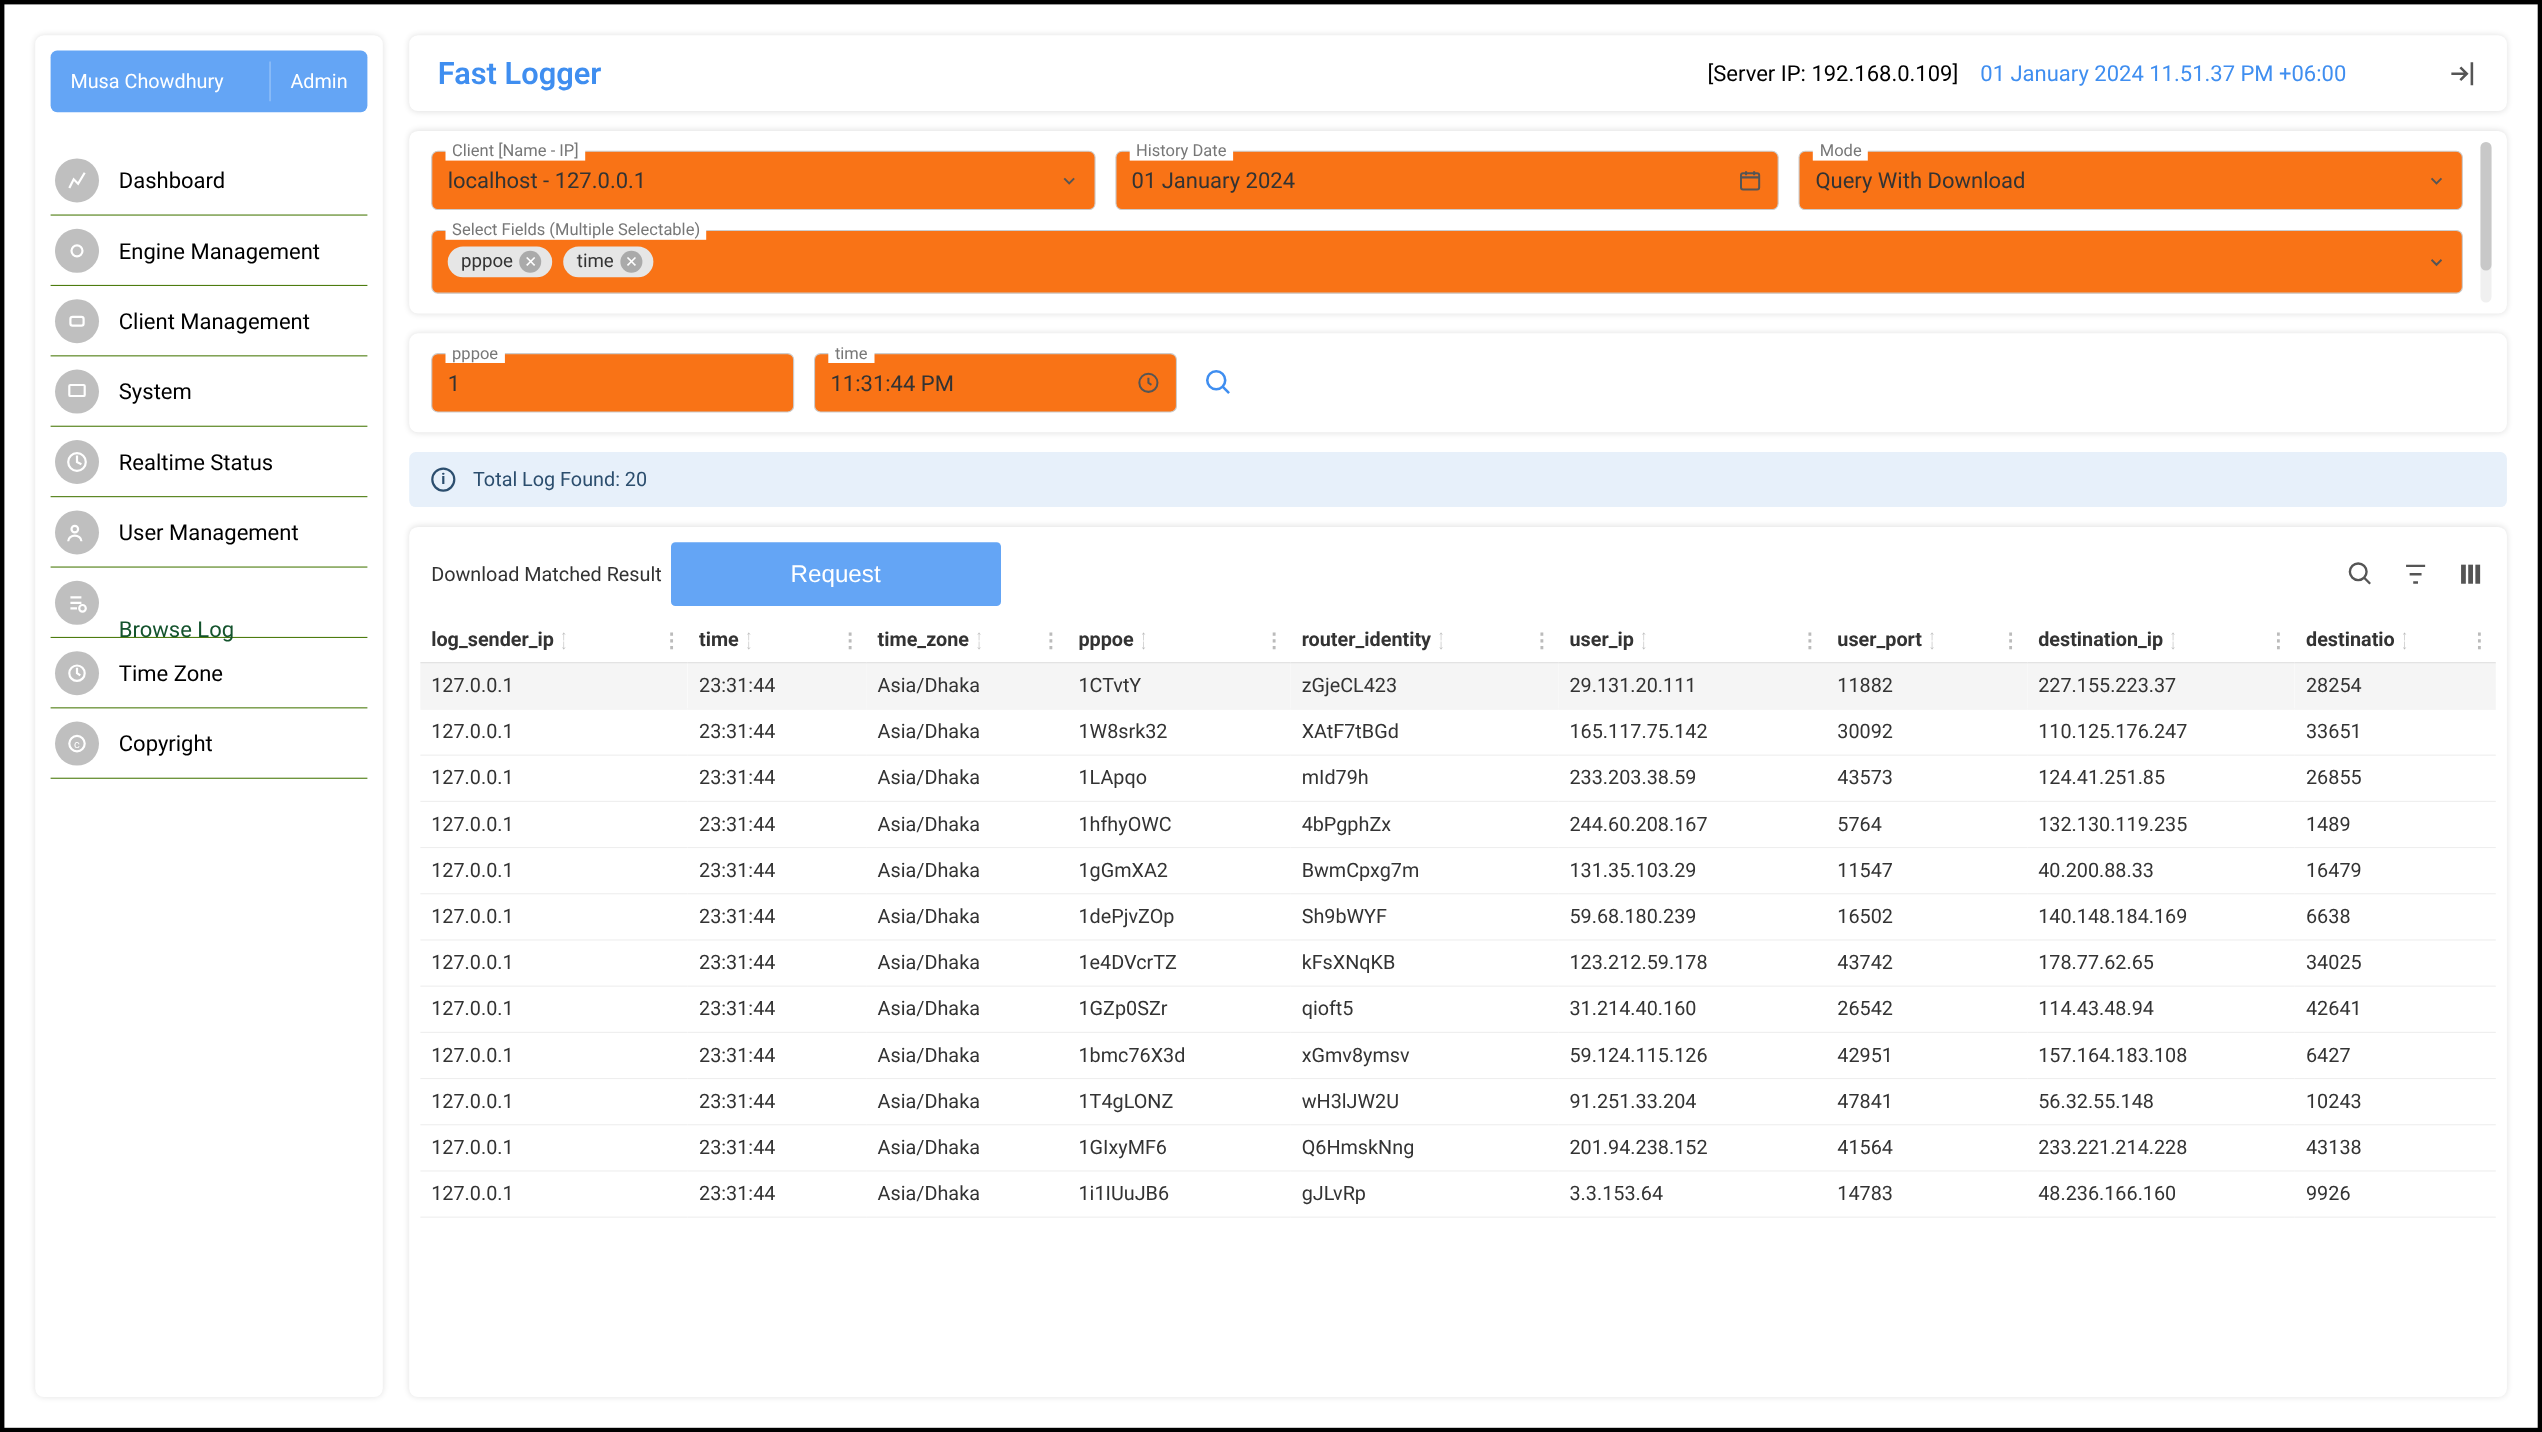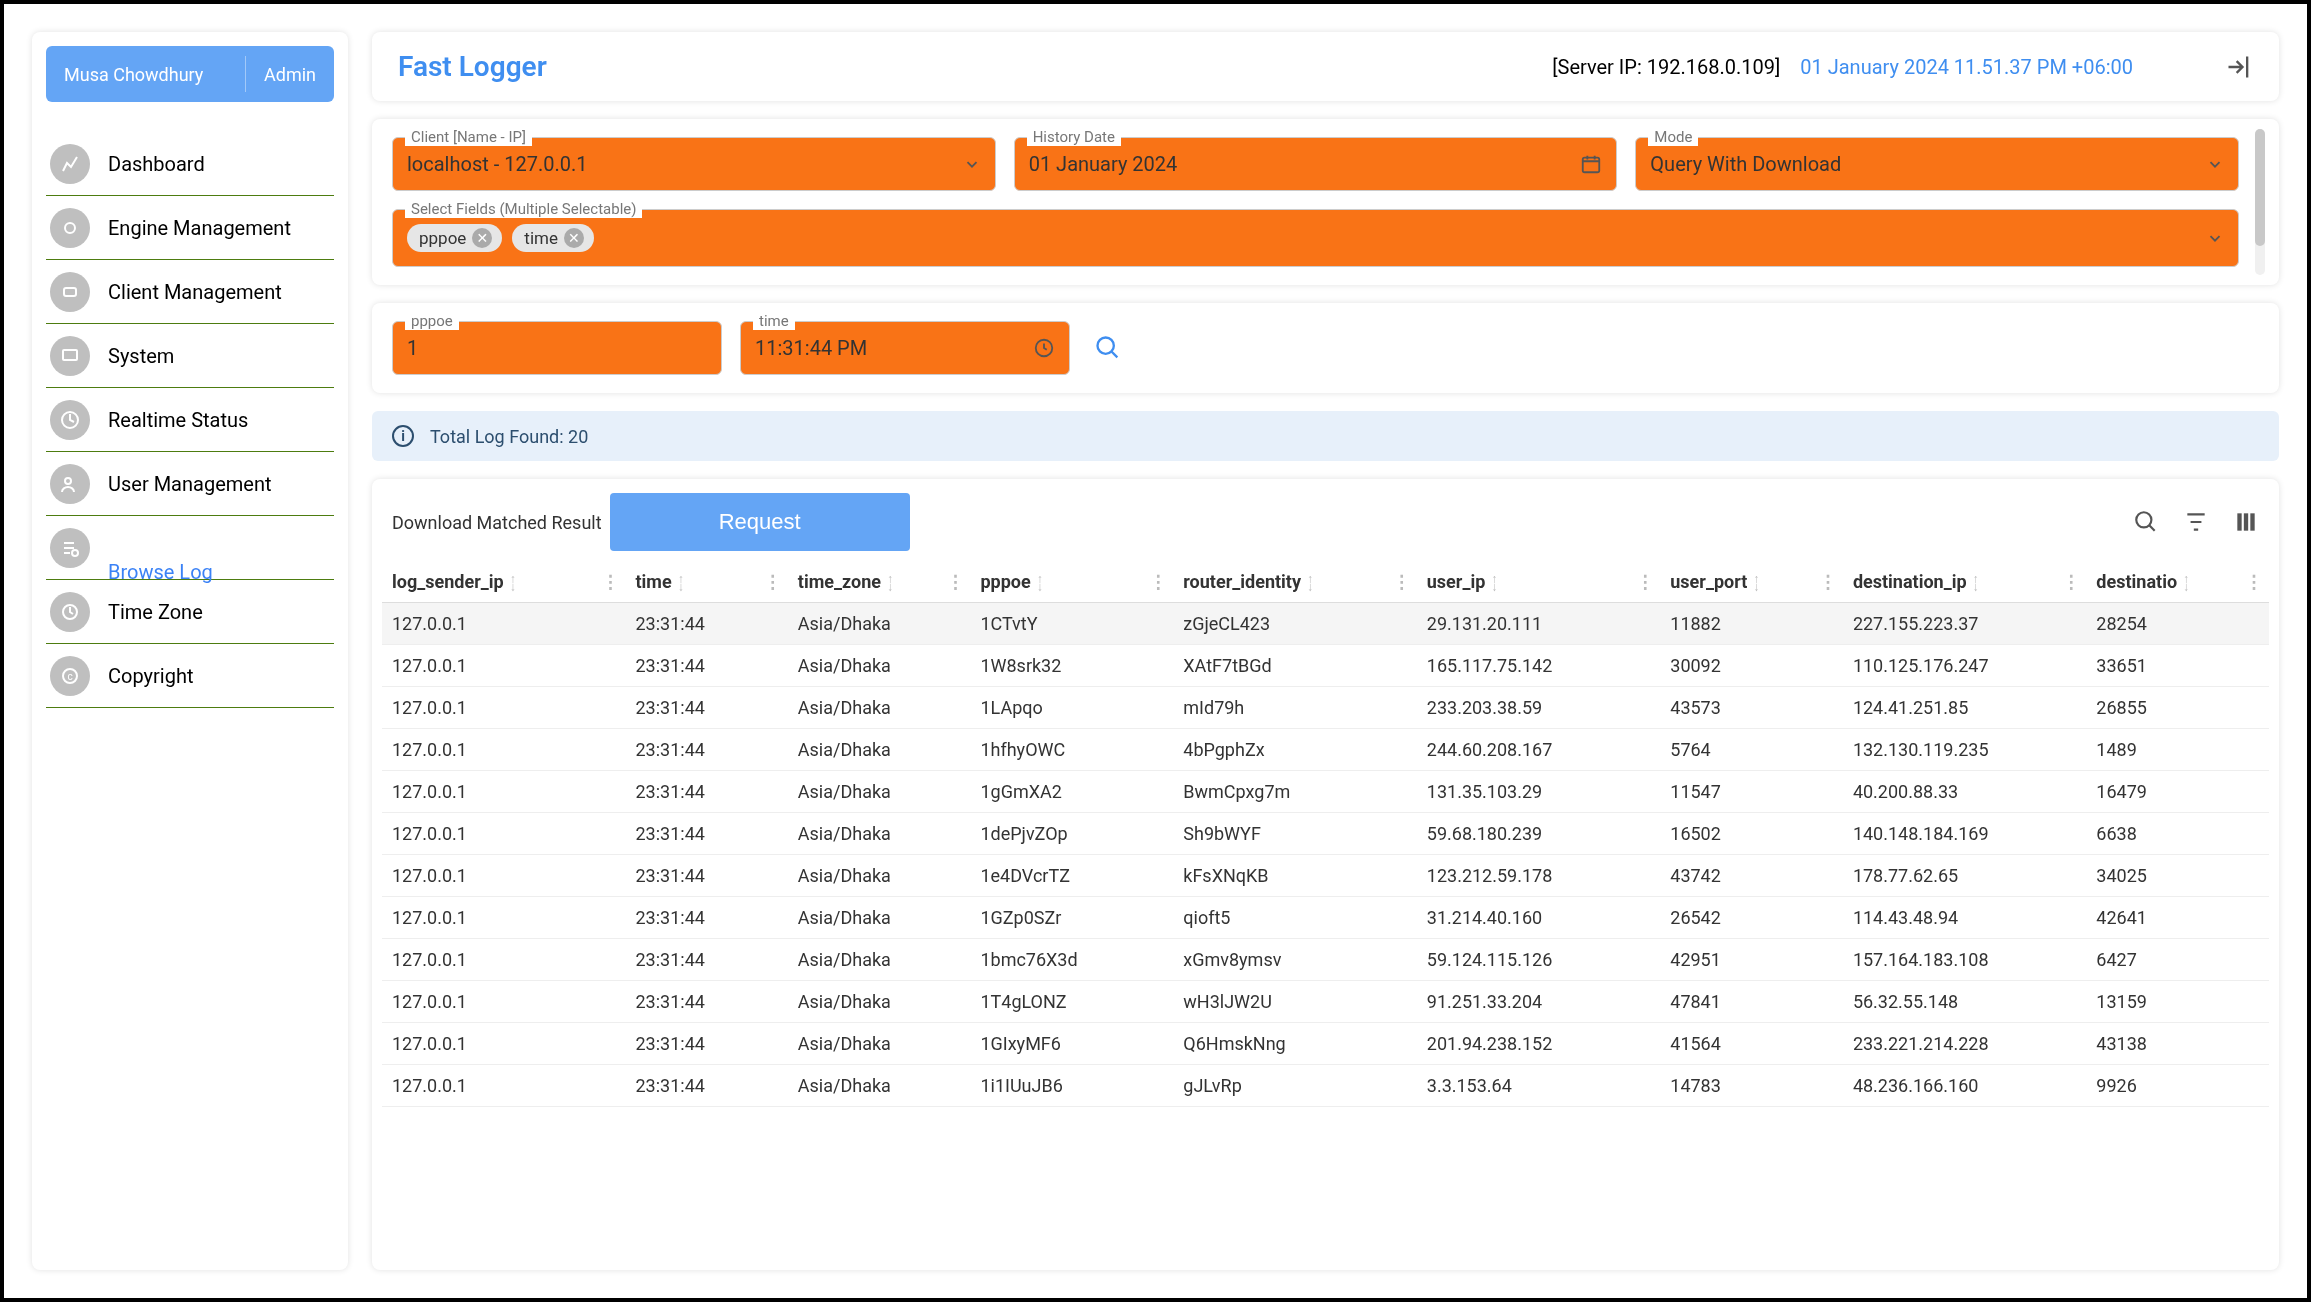--- a/index.html
+++ b/index.html
@@ -9,21 +9,21 @@
 
 
 .sidebar { width: 316px; background: #fff; border-radius: 8px; box-shadow: 0 0 6px rgba(0,0,0,0.12); padding: 14px; display: flex; flex-direction: column; }
 .user-badge { background: #64a5f5; color: #fff; border-radius: 6px; display: flex; height: 56px; align-items: center; margin-bottom: 30px; }
 .user-badge .name { flex: 1; padding: 0 18px; font-size: 18px; border-right: 1px solid rgba(255,255,255,0.4); height: 36px; display: flex; align-items: center; }
 .user-badge .role { padding: 0 18px; font-size: 18px; }
 .nav { display: flex; flex-direction: column; }
 .nav-item { display: flex; align-items: center; height: 64px; border-bottom: 1px solid #4d7c0f; gap: 18px; padding-left: 4px; cursor: pointer; }
 .nav-item:first-child { border-top: none; }
 .nav-icon { width: 40px; height: 40px; border-radius: 50%; background: #bfbfbf; display: flex; align-items: center; justify-content: center; color: #fff; }
-.nav-item.active .nav-label { color: #3b82f6; margin-top: 48px; }
+.nav-item.active .nav-label { color: #14532d; margin-top: 48px; }
 .nav-label { font-size: 20px; color: #000; }
 
 
 .main { flex: 1; display: flex; flex-direction: column; gap: 18px; min-width: 0; position: relative; }
 
 
 .header { background: #fff; border-radius: 8px; box-shadow: 0 0 6px rgba(0,0,0,0.12); padding: 18px 26px; display: flex; align-items: center; }
 .title { color: #3f8ef0; font-size: 28px; font-weight: 600; flex: 1; }
 .serverip { font-size: 20px; color: #000; margin-right: 20px; }
 .datetime { font-size: 20px; color: #3f8ef0; margin-right: 28px; }
@@ -423,21 +423,21 @@
                 </tr>
                 <tr>
                   <td>127.0.0.1</td>
                   <td>23:31:44</td>
                   <td>Asia/Dhaka</td>
                   <td>1T4gLONZ</td>
                   <td>wH3lJW2U</td>
                   <td>91.251.33.204</td>
                   <td>47841</td>
                   <td>56.32.55.148</td>
-                  <td>13159</td>
+                  <td>10243</td>
                 </tr>
                 <tr>
                   <td>127.0.0.1</td>
                   <td>23:31:44</td>
                   <td>Asia/Dhaka</td>
                   <td>1GIxyMF6</td>
                   <td>Q6HmskNng</td>
                   <td>201.94.238.152</td>
                   <td>41564</td>
                   <td>233.221.214.228</td>

